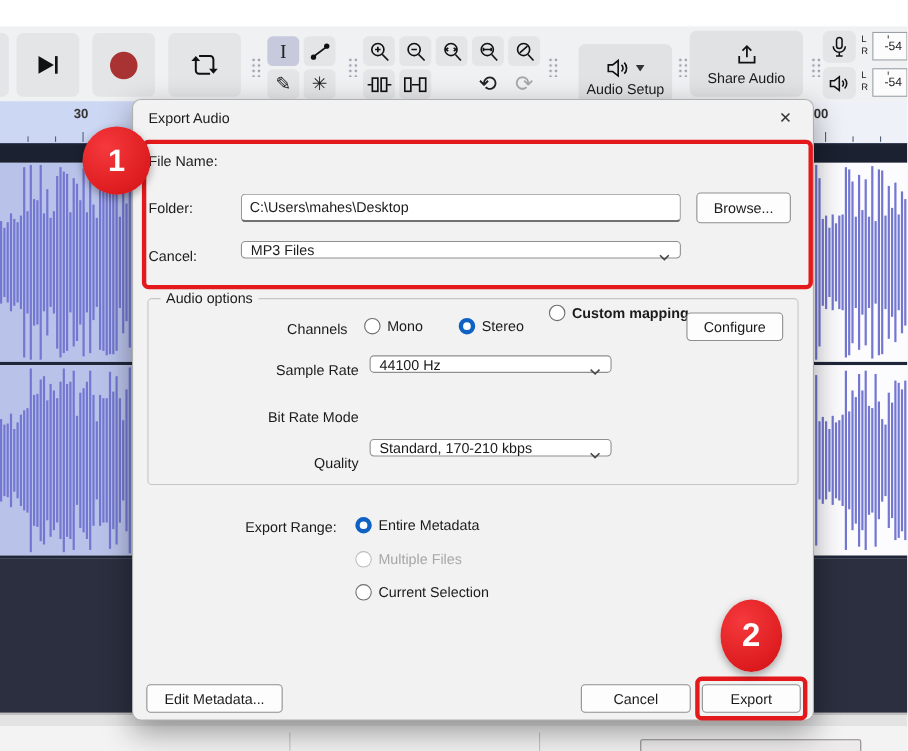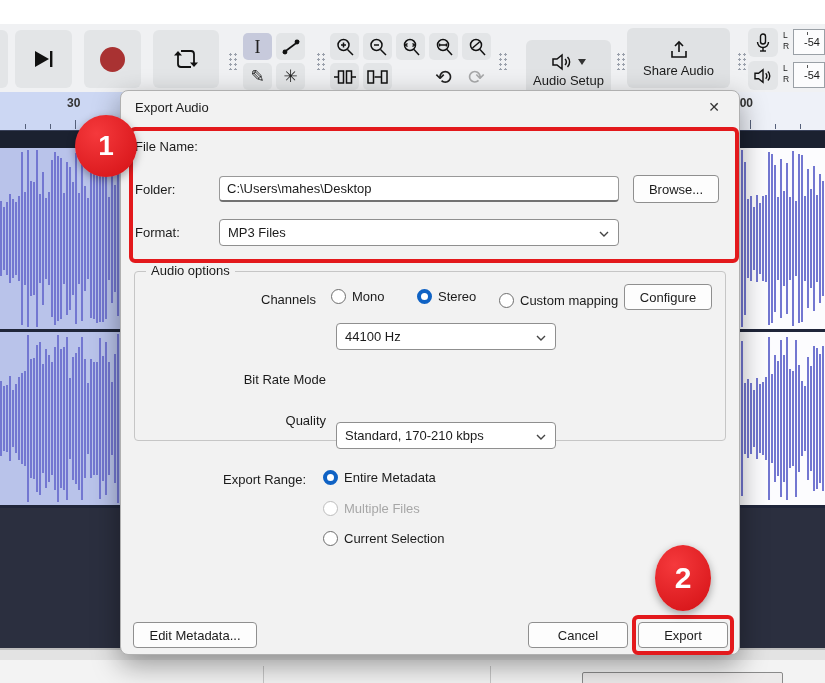--- a/index.html
+++ b/index.html
@@ -56,21 +56,21 @@
 
   
   .dialog { position:absolute; left:120px; top:90px; width:620px; height:565px; background:#f2f2f2;
             border:1px solid #b0b0b0; border-radius:8px; box-shadow:0 10px 28px rgba(0,0,0,.38); z-index:5; font-size:13px; }
   .dlg-title { position:absolute; left:14px; top:9px; font-size:13px; }
   .dlg-close { position:absolute; right:12px; top:5px; width:26px; height:22px; display:flex; align-items:center; justify-content:center;
                font-size:14px; color:#333; border-radius:4px; }
   .lbl { position:absolute; }
   .txtfield { position:absolute; height:26px; background:#fff; border:1px solid #999; border-bottom:2px solid #717171;
               border-radius:4px; font-size:13px; font-family:"Liberation Sans",sans-serif; padding:0 7px; color:#1b1b1b; }
-  .selectbox { position:absolute; height:27px; background:#fff; border:1px solid #8f8f8f; border-radius:4px;
+  .selectbox { position:absolute; height:16px; background:#fff; border:1px solid #8f8f8f; border-radius:4px;
                display:flex; align-items:center; padding:0 8px; }
   .selectbox .chev { position:absolute; right:8px; top:10px; }
   .btn { position:absolute; background:#fdfdfd; border:1px solid #8f8f8f; border-radius:4px; font-size:13px;
          display:flex; align-items:center; justify-content:center; color:#1b1b1b; }
   .groupbox { position:absolute; left:13px; top:180px; width:592px; height:170px; border:1px solid #c6c6c6; border-radius:4px; }
   .legend { position:absolute; left:25px; top:172px; background:#f2f2f2; padding:0 5px; font-size:13px; }
   .radio { width:15px; height:15px; border-radius:50%; border:1px solid #6e6e6e; background:#fff; flex:0 0 15px; }
   .radio.selected { border:4.5px solid #0f62c4; }
   .radio.disabled { border-color:#bdbdbd; }
   .radrow { position:absolute; display:flex; align-items:center; gap:6px; }
@@ -857,59 +857,60 @@
     <div class="dlg-close">✕</div>
 
     <span class="lbl" style="left:14px;top:48px;">File Name:</span>
 
     <span class="lbl" style="left:14px;top:91px;">Folder:</span>
     <input class="txtfield" style="left: 98px; top: 85px; width: 400px;" value="C:\Users\mahes\Desktop">
     <div class="btn" style="left:512px;top:84px;width:86px;height:28px;">
       <span>Browse...</span>
     </div>
 
-    <span class="lbl" style="left:14px;top:134px;">Format:</span>
+    <span class="lbl" style="left:14px;top:134px;">Cancel:</span>
     <div class="selectbox" style="left:98px;top:128px;width:400px;">
       <span>MP3 Files</span>
       <svg class="chev" width="12" height="8" viewBox="0 0 12 8">
         <polyline points="2,2 6,6 10,2" fill="none" stroke="#444" stroke-width="1.4"></polyline>
         </svg>
     </div>
 
     <div class="groupbox"></div>
     <span class="legend">Audio options</span>
 
     <span class="lbl" style="left:140px;top:201px;">Channels</span>
     <div class="radrow" style="left:210px;top:198px;">
       <span class="radio"></span>
       <span>Mono</span>
     </div>
     <div class="radrow" style="left:296px;top:198px;">
       <span class="radio selected"></span>
       <span>Stereo</span>
     </div>
-    <div class="radrow" style="left:378px;top:202px;">
+    <div class="radrow" style="left:378px;top:186px;font-weight:bold;">
       <span class="radio"></span>
       <span>Custom mapping</span>
     </div>
     <div class="btn" style="left:503px;top:193px;width:88px;height:26px;">
       <span>Configure</span>
     </div>
 
+    <span class="lbl" style="left:0;top:238px;width:205px;text-align:right;">Sample Rate</span>
     <div class="selectbox" style="left:215px;top:232px;width:220px;">
       <span>44100 Hz</span>
       <svg class="chev" width="12" height="8" viewBox="0 0 12 8">
         <polyline points="2,2 6,6 10,2" fill="none" stroke="#444" stroke-width="1.4"></polyline>
         </svg>
     </div>
 
     <span class="lbl" style="left:0;top:281px;width:205px;text-align:right;">Bit Rate Mode</span>
 
     <span class="lbl" style="left:0;top:322px;width:205px;text-align:right;">Quality</span>
-    <div class="selectbox" style="left:215px;top:331px;width:220px;">
+    <div class="selectbox" style="left:215px;top:308px;width:220px;">
       <span>Standard, 170-210 kbps</span>
       <svg class="chev" width="12" height="8" viewBox="0 0 12 8">
         <polyline points="2,2 6,6 10,2" fill="none" stroke="#444" stroke-width="1.4"></polyline>
         </svg>
     </div>
 
     <span class="lbl" style="left:102px;top:381px;font-weight:400;">Export Range:</span>
     <div class="radrow" style="left:202px;top:379px;">
       <span class="radio selected"></span>
       <span>Entire Metadata</span>

